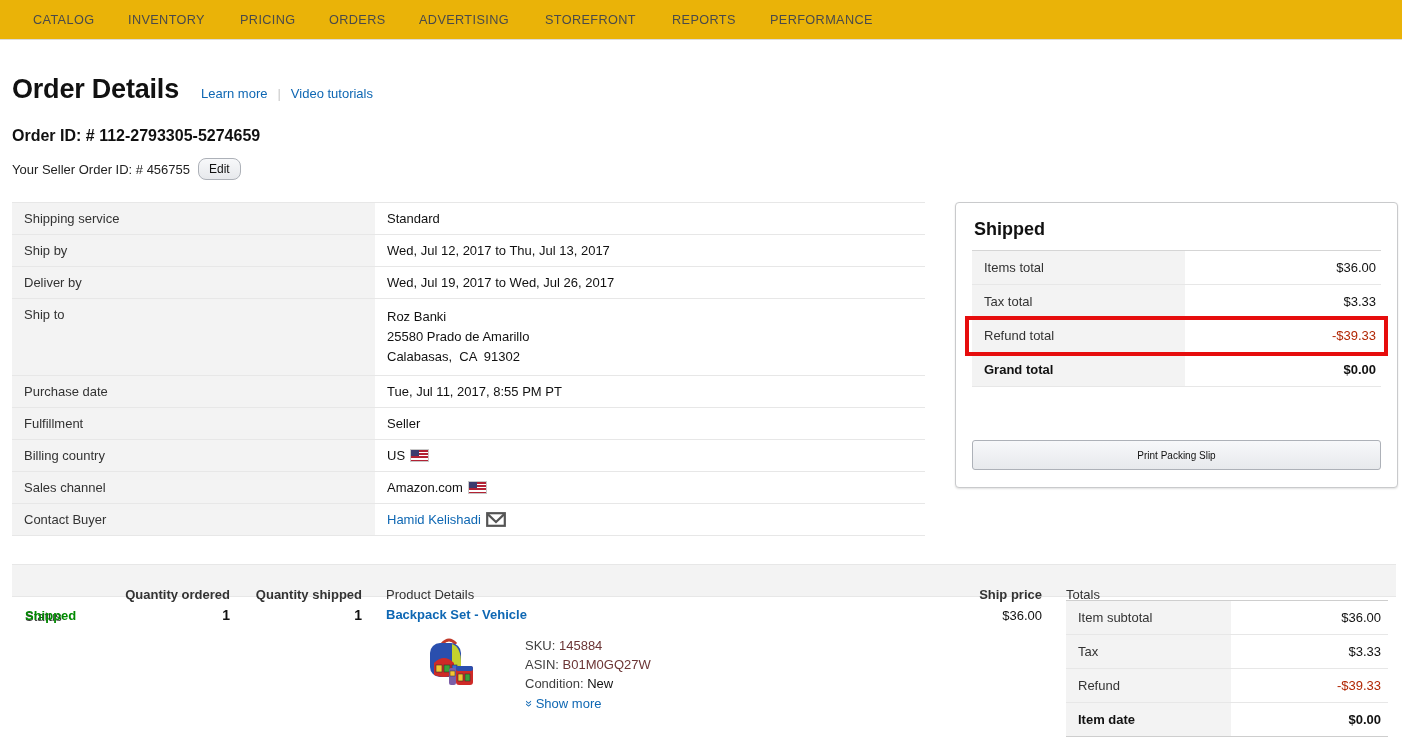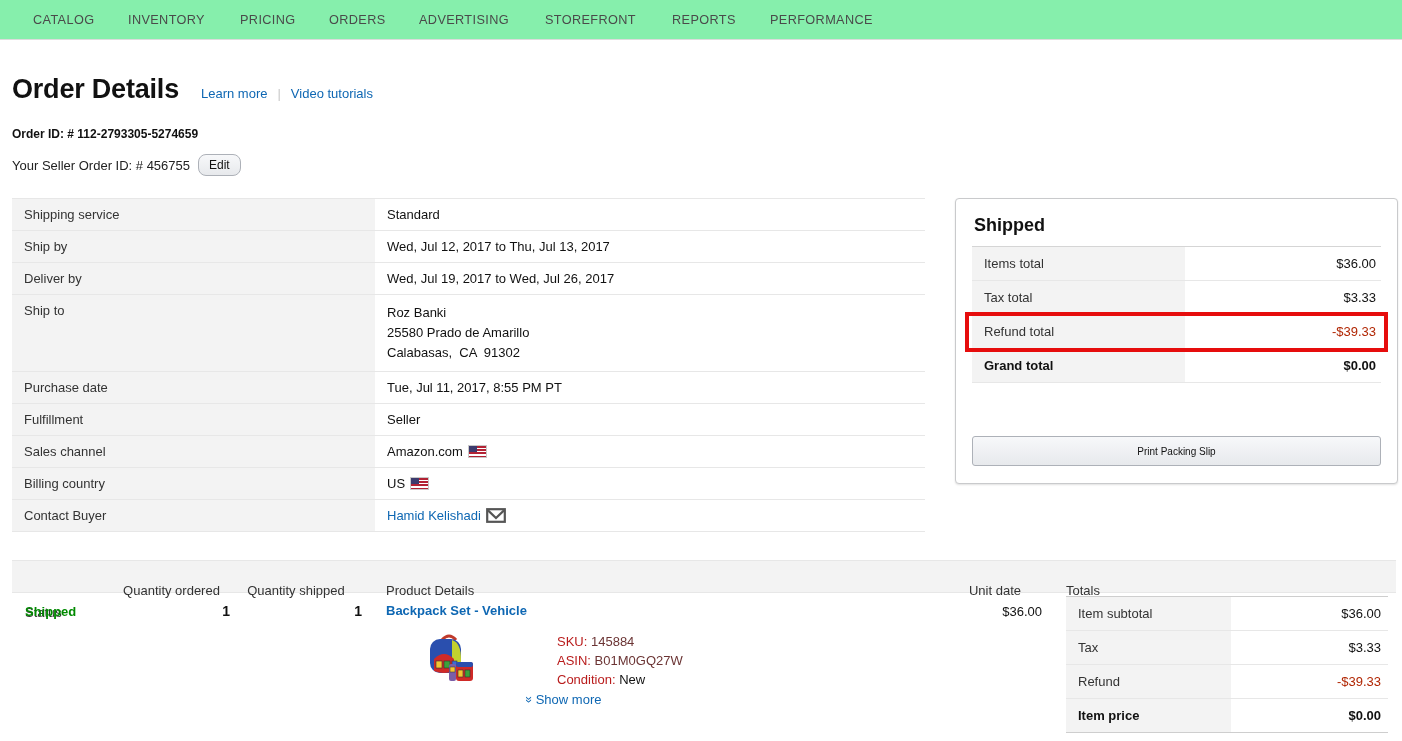--- a/index.html
+++ b/index.html
@@ -4,37 +4,37 @@
 <style>
   * { box-sizing: border-box; }
   html, body { margin: 0; padding: 0; background: #fff; }
   body {
     font-family: "Liberation Sans", "DejaVu Sans", sans-serif;
     font-size: 13px; color: #111; width: 1402px; height: 741px; overflow: hidden;
   }
 
   
   .topnav {
-    height: 40px; background: #86efac; border-bottom: 1px solid #dcdcdc;
+    height: 40px; background: #eab308; border-bottom: 1px solid #dcdcdc;
     display: flex; align-items: center; gap: 30px; padding: 0 0 0 33px;
   }
   .topnav .nav-item {
     color: #4a4a4a; font-size: 13.5px; letter-spacing: 0.4px; cursor: pointer;
     transform: scaleX(0.94); transform-origin: left center; white-space: nowrap;
   }
 
   
   .content { padding: 0 0 0 12px; }
   .title-row { display: flex; align-items: baseline; margin-top: 34px; }
   .page-title { font-size: 27px; font-weight: bold; color: #111; letter-spacing: -0.2px; }
   .title-links { margin-left: 22px; display: flex; align-items: baseline; }
   a.lnk { color: #0e67b3; text-decoration: none; cursor: pointer; }
   .sep { color: #c9c9c9; margin: 0 10px; }
 
-  .order-id { font-size: 12px; font-weight: bold; margin-top: 22px; }
+  .order-id { font-size: 16px; font-weight: bold; margin-top: 22px; }
   .seller-line { margin-top: 13px; color: #222; display: flex; align-items: center; }
   .btn-small {
     margin-left: 8px; font-size: 12px; color: #111; padding: 3px 10px;
     background: linear-gradient(#f7f8fa, #e7e9ec); border: 1px solid #adb1b8;
     border-radius: 8px; cursor: pointer; font-family: inherit;
   }
 
   
   .cols { display: flex; margin-top: 22px; align-items: flex-start; }
   .left-col { width: 913px; flex: 0 0 913px; }
@@ -91,36 +91,36 @@
   }
 
   
   .items { margin-top: 28px; }
   .items-grid { display: grid; grid-template-columns: 101px 117px 132px 586px 94px 1fr; }
   .items-head {
     background: #f3f3f3; border-top: 1px solid #e7e7e7; border-bottom: 1px solid #e7e7e7;
     height: 33px; align-items: center; color: #333; margin-right: 6px;
   }
   .h-status { padding-left: 13px; margin-top: 44px; }
-  .h-right { text-align: center; }
+  .h-right { text-align: right; font-weight: bold; }
   .h-product { padding-left: 24px; }
   .h-totals { padding-left: 24px; }
 
   .items-row { margin-right: 6px; align-items: start; }
   .c-status { padding: 11px 0 0 13px; color: #008a00; font-weight: bold; }
   .c-qty { padding-top: 10px; text-align: right; font-weight: bold; font-size: 14px; }
   .c-product { padding: 10px 0 0 24px; }
   .c-price { padding-top: 11px; text-align: right; }
   .c-totals { padding: 3px 8px 0 24px; }
 
   .prod-title { font-weight: bold; color: #0e67b3; text-decoration: none; cursor: pointer; text-align: right; }
   .prod-body { display: flex; margin-top: 14px; }
   .prod-img { margin-left: 39px; width: 50px; height: 52px; flex: 0 0 50px; }
   .prod-info { margin-left: 50px; line-height: 19px; }
-  .pi-label { color: #b91c1c; margin-left: 32px; }
+  .pi-label { color: #404040; }
   .pi-value { color: #6b3434; }
   .pi-cond { color: #111; }
   .show-more { display: inline-flex; align-items: center; color: #0e67b3; cursor: pointer; margin-top: 1px; }
   .chev { display: inline-block; transform: rotate(90deg); font-size: 12px; margin-right: 4px; color: #0e67b3; }
 
   .mini { border-top: 1px solid #cecece; }
   .mini-row { display: flex; border-bottom: 1px solid #e7e7e7; }
   .mini-row:last-child { border-bottom: 1px solid #cecece; }
   .mini-label {
     width: 165px; flex: 0 0 165px; background: #f3f3f3; color: #333;
@@ -194,30 +194,30 @@
         <div class="dt-label">Purchase date</div>
         <div class="dt-value">Tue, Jul 11, 2017, 8:55 PM PT</div>
       </div>
 
       <div class="dt-row">
         <div class="dt-label">Fulfillment</div>
         <div class="dt-value">Seller</div>
       </div>
 
       <div class="dt-row">
+        <div class="dt-label">Billing country</div>
+        <div class="dt-value">
+          <span>US</span><span class="flag"></span>
+        </div>
+      </div>
+
+      <div class="dt-row">
         <div class="dt-label">Sales channel</div>
         <div class="dt-value">
           <span>Amazon.com</span><span class="flag"></span>
-        </div>
-      </div>
-
-      <div class="dt-row">
-        <div class="dt-label">Billing country</div>
-        <div class="dt-value">
-          <span>US</span><span class="flag"></span>
         </div>
       </div>
 
       <div class="dt-row">
         <div class="dt-label">Contact Buyer</div>
         <div class="dt-value">
           <a class="lnk">Hamid Kelishadi</a><svg class="env-icon" width="20" height="15" viewBox="0 0 20 15">
               <rect x="1.2" y="1.2" width="17.6" height="12.6" fill="none" stroke="#555" stroke-width="2.2"></rect>
               <path d="M2 2.4 L10 10 L18 2.4" fill="none" stroke="#555" stroke-width="2.2"></path>
             </svg>
@@ -254,21 +254,21 @@
       </div>
     </div>
   </div>
 
   <div class="items">
     <div class="items-grid items-head">
       <div class="h-status">Status</div>
       <div class="h-right">Quantity ordered</div>
       <div class="h-right">Quantity shipped</div>
       <div class="h-product">Product Details</div>
-      <div class="h-right">Unit date</div>
+      <div class="h-right">Ship price</div>
       <div class="h-totals">Totals</div>
     </div>
 
     <div class="items-grid items-row">
       <div class="c-status">Shipped</div>
       <div class="c-qty">1</div>
       <div class="c-qty">1</div>
 
       <div class="c-product">
         <a class="prod-title">Backpack Set - Vehicle</a>
@@ -319,21 +319,21 @@
           </div>
           <div class="mini-row">
             <div class="mini-label">Tax</div>
             <div class="mini-value">$3.33</div>
           </div>
           <div class="mini-row">
             <div class="mini-label">Refund</div>
             <div class="mini-value neg">-$39.33</div>
           </div>
           <div class="mini-row bold">
-            <div class="mini-label">Item price</div>
+            <div class="mini-label">Item date</div>
             <div class="mini-value">$0.00</div>
           </div>
         </div>
       </div>
     </div>
   </div>
 
 </div>
 
 </body></html>

